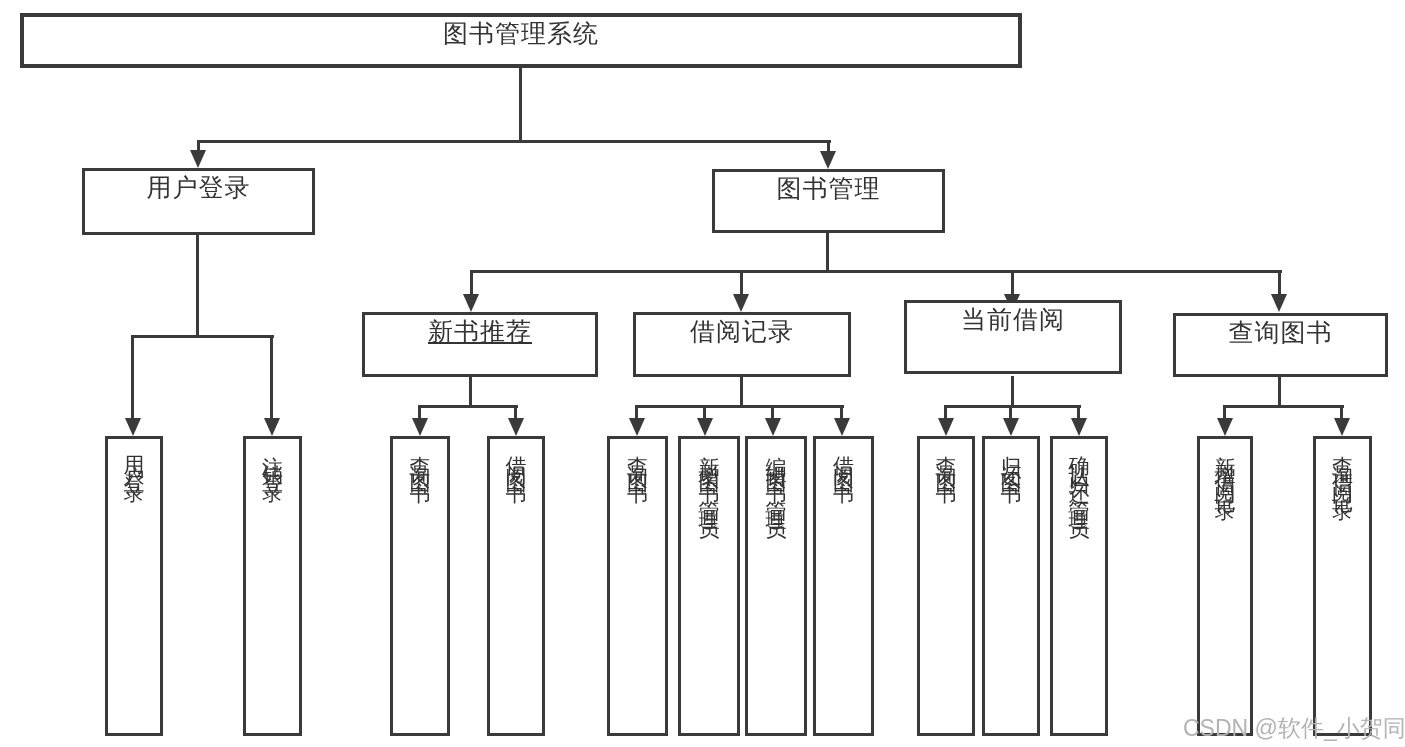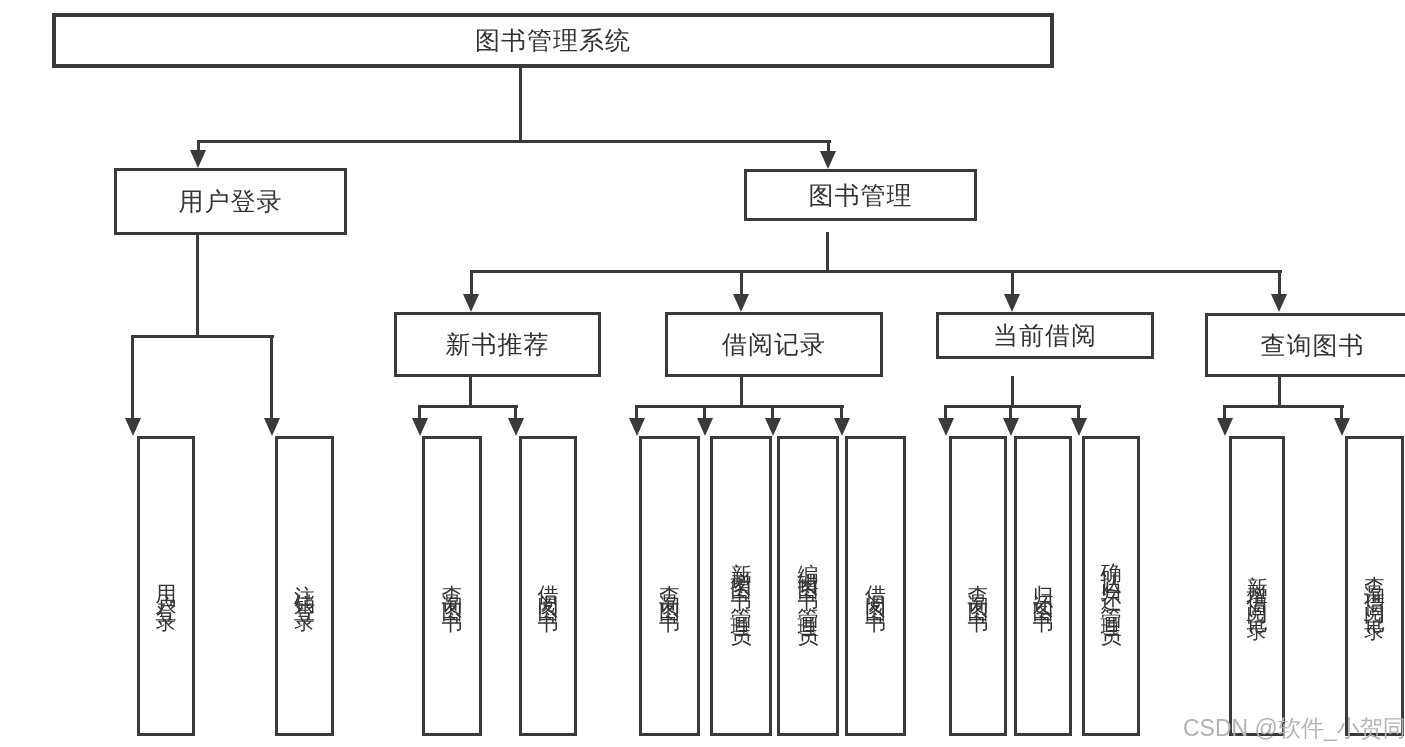--- a/index.html
+++ b/index.html
@@ -16,24 +16,22 @@
     width: 1405px;
     height: 747px;
     background: var(--bg);
     overflow: hidden;
   }
   .box {
     position: absolute;
     border: 3px solid var(--line);
     background: #fff;
     display: flex;
-    align-items: center;
     justify-content: center;
     color: var(--text);
-    margin-left: 32px;
   }
   .rootbox { border-width: 4px; }
   .hnode { font-size: 25px; letter-spacing: 1px; }
   .leaf span {
     writing-mode: vertical-rl;
     text-orientation: mixed;
     font-size: 21px;
     letter-spacing: 9px;
     white-space: nowrap;
   }
@@ -67,21 +65,21 @@
   <div class="vline" style="left:519px;top:68px;height:74px;"></div>
   <div class="hline" style="left:197px;top:140px;width:634px;"></div>
   <div class="vline" style="left:197px;top:140px;height:12px;"></div>
   <div class="arrow" style="left:190px;top:150px;"></div>
   <div class="vline" style="left:827px;top:140px;height:13px;"></div>
   <div class="arrow" style="left:820px;top:151px;"></div>
 
   <div class="box hnode" style="left:82px;top:168px;width:233px;height:67px;">
     <span>用户登录</span>
   </div>
-  <div class="box hnode" style="left:712px;top:169px;width:233px;height:52px;">
+  <div class="box hnode" style="left:712px;top:169px;width:233px;height:64px;">
     <span>图书管理</span>
   </div>
 
   <div class="vline" style="left:196px;top:234px;height:103px;"></div>
   <div class="hline" style="left:131px;top:335px;width:143px;"></div>
   <div class="vline" style="left:131px;top:335px;height:84px;"></div>
   <div class="arrow" style="left:125px;top:418px;"></div>
   <div class="vline" style="left:270px;top:335px;height:84px;"></div>
   <div class="arrow" style="left:264px;top:418px;"></div>
 
@@ -89,27 +87,27 @@
   <div class="hline" style="left:470px;top:270px;width:812px;"></div>
   <div class="vline" style="left:470px;top:270px;height:26px;"></div>
   <div class="arrow" style="left:463px;top:294px;"></div>
   <div class="vline" style="left:740px;top:270px;height:26px;"></div>
   <div class="arrow" style="left:733px;top:294px;"></div>
   <div class="vline" style="left:1011px;top:270px;height:26px;"></div>
   <div class="arrow" style="left:1004px;top:294px;"></div>
   <div class="vline" style="left:1278px;top:270px;height:26px;"></div>
   <div class="arrow" style="left:1271px;top:294px;"></div>
 
-  <div class="box hnode" style="left:362px;top:312px;width:207px;height:65px;">
+  <div class="box hnode" style="left:362px;top:312px;width:236px;height:65px;text-decoration:underline;">
     <span>新书推荐</span>
   </div>
   <div class="box hnode" style="left:633px;top:312px;width:218px;height:65px;">
     <span>借阅记录</span>
   </div>
-  <div class="box hnode" style="left:904px;top:312px;width:218px;height:47px;">
+  <div class="box hnode" style="left:904px;top:300px;width:218px;height:74px;">
     <span>当前借阅</span>
   </div>
   <div class="box hnode" style="left:1173px;top:313px;width:215px;height:64px;">
     <span>查询图书</span>
   </div>
 
   <div class="vline" style="left:469px;top:376px;height:32px;"></div>
   <div class="hline" style="left:418px;top:405px;width:100px;"></div>
   <div class="vline" style="left:418px;top:405px;height:14px;"></div>
   <div class="arrow" style="left:412px;top:418px;"></div>

